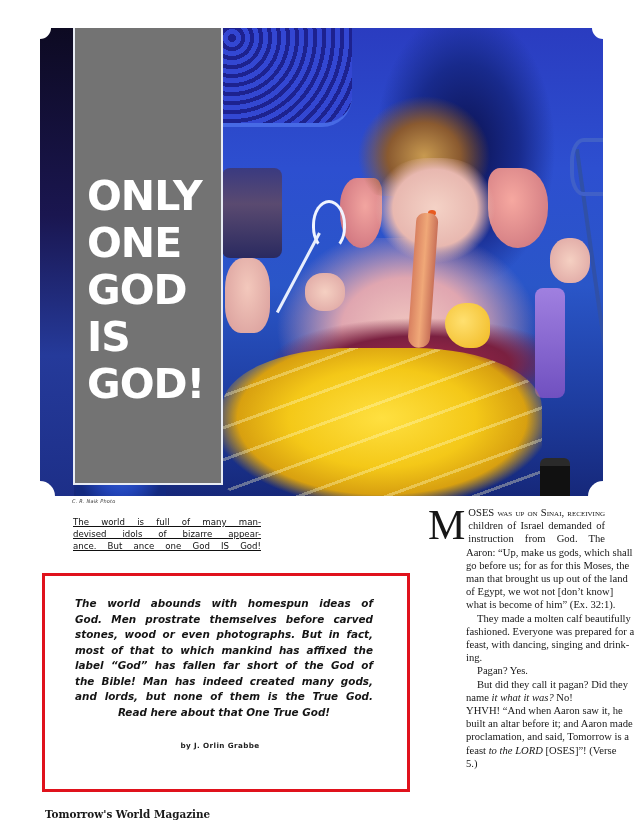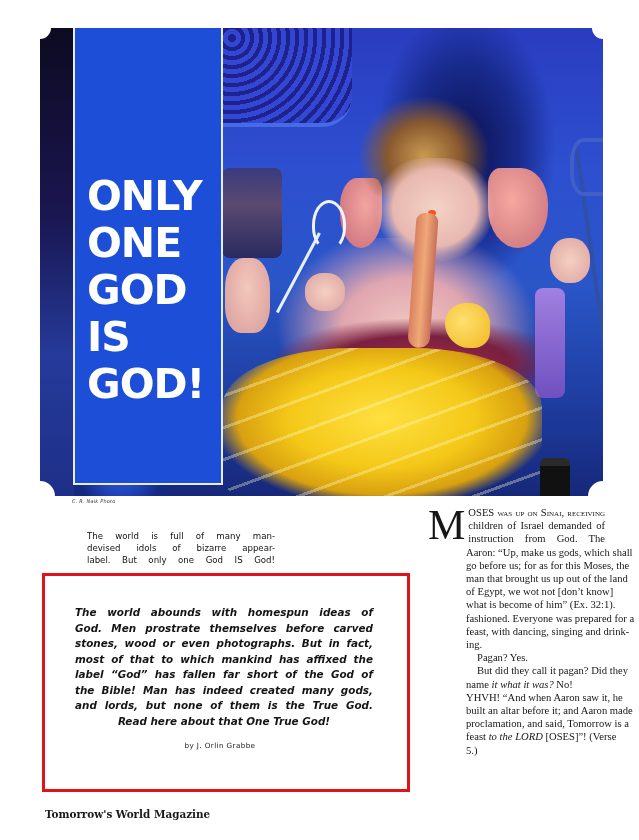--- a/index.html
+++ b/index.html
@@ -142,21 +142,21 @@
   
   .notch { position: absolute; width: 22px; height: 22px; background: #fff; border-radius: 50%; }
   .notch.tl { left: -11px; top: -11px; }
   .notch.tr { right: -11px; top: -11px; }
   .notch.bl { left: -11px; bottom: -11px; width: 30px; height: 30px; left: -15px; bottom: -15px; }
   .notch.br { right: -15px; bottom: -15px; width: 30px; height: 30px; }
 
   
   .title-panel {
     position: absolute; left: 73px; top: 28px; width: 146px; height: 455px;
-    background: #1d4ed8;
+    background: #737373;
     border: 2px solid #e8ecf4; border-top: 0;
     box-sizing: content-box;
   }
   .title-text {
     position: absolute; left: 12px; top: 145px; width: 130px;
     color: #ffffff;
     font-family: "DejaVu Sans", sans-serif; font-weight: bold;
     font-size: 41px; line-height: 47px; letter-spacing: -1px;
     margin: 0;
   }
@@ -165,40 +165,40 @@
   
   .photo-credit {
     position: absolute; left: 72px; top: 498px;
     font-family: "DejaVu Sans", sans-serif; font-style: italic;
     font-size: 5px; color: #333; letter-spacing: 0.2px;
   }
   .caption {
     position: absolute; left: 73px; top: 516px; width: 188px;
     font-family: "DejaVu Sans", sans-serif;
     font-size: 8.6px; line-height: 12px; color: #111;
-    text-align: justify; text-align-last: justify; margin: 14px;
+    text-align: justify; text-align-last: justify; margin: 0; text-decoration: underline;
   }
   .caption span { display: block; text-align: justify; text-align-last: justify; }
 
   
   .red-box {
     position: absolute; left: 42px; top: 573px; width: 362px; height: 213px;
     border: 3px solid #e0121c;
   }
   .red-box .intro {
-    position: absolute; left: 30px; top: 29px; width: 298px;
+    position: absolute; left: 30px; top: 20px; width: 298px;
     font-family: "DejaVu Sans", sans-serif; font-style: italic; font-weight: bold;
     font-size: 10.4px; line-height: 15.5px; color: #151515; margin: 0;
   }
   .red-box .intro span { display: block; text-align: justify; text-align-last: justify; white-space: nowrap; }
   .red-box .intro span.last { text-align: center; text-align-last: center; }
   .red-box .byline {
     position: absolute; left: 0; width: 350px; top: 165px;
     text-align: center;
-    font-family: "DejaVu Sans", sans-serif; font-weight: normal;
+    font-family: "DejaVu Sans", sans-serif; font-weight: bold;
     font-size: 7.2px; color: #222; letter-spacing: 0.4px;
   }
 
   
   .article {
     position: absolute; left: 429px; top: 506px; width: 176px;
     font-family: "Liberation Serif", serif; font-size: 10.6px; line-height: 13.2px; color: #161616;
   }
   .article .drop-cap {
     float: left; font-family: "Liberation Serif", serif; font-size: 42px; line-height: 34px;
@@ -259,21 +259,21 @@
     <span>IS</span>
     <span>GOD!</span>
   </h1>
 </div>
 
 <div class="photo-credit">C. R. Naik Photo</div>
 
 <p class="caption">
   <span>The world is full of many man-</span>
   <span>devised idols of bizarre appear-</span>
-  <span>label. But only one God IS God!</span>
+  <span>ance. But ance one God IS God!</span>
 </p>
 
 <div class="red-box">
   <p class="intro">
     <span>The world abounds with homespun ideas of</span>
     <span>God. Men prostrate themselves before carved</span>
     <span>stones, wood or even photographs. But in fact,</span>
     <span>most of that to which mankind has affixed the</span>
     <span>label “God” has fallen far short of the God of</span>
     <span>the Bible! Man has indeed created many gods,</span>
@@ -287,20 +287,21 @@
   <span class="drop-cap">M</span>
   <span class="ln smallcaps">OSES was up on Sinai, receiving</span>
   <span class="ln">children of Israel demanded of</span>
   <span class="ln">instruction from God. The</span>
   <span class="ln" style="clear:left">Aaron: “Up, make us gods, which shall</span>
   <span class="ln">go before us; for as for this Moses, the</span>
   <span class="ln">man that brought us up out of the land</span>
   <span class="ln">of Egypt, we wot not [don’t know]</span>
   <span class="ln left">what is become of him” (Ex. 32:1).</span>
 
+  <span class="ln" style="text-indent:11px">They made a molten calf beautifully</span>
   <span class="ln">fashioned. Everyone was prepared for a</span>
   <span class="ln">feast, with dancing, singing and drink-</span>
   <span class="ln left">ing.</span>
 
   <span class="ln left" style="text-indent:11px">Pagan? Yes.</span>
 
   <span class="ln" style="text-indent:11px">But did they call it pagan? Did they</span>
   <span class="ln left"><span>name </span><i>it what it was?</i><span> No!</span></span>
 
   <span class="ln">YHVH! “And when Aaron saw it, he</span>

